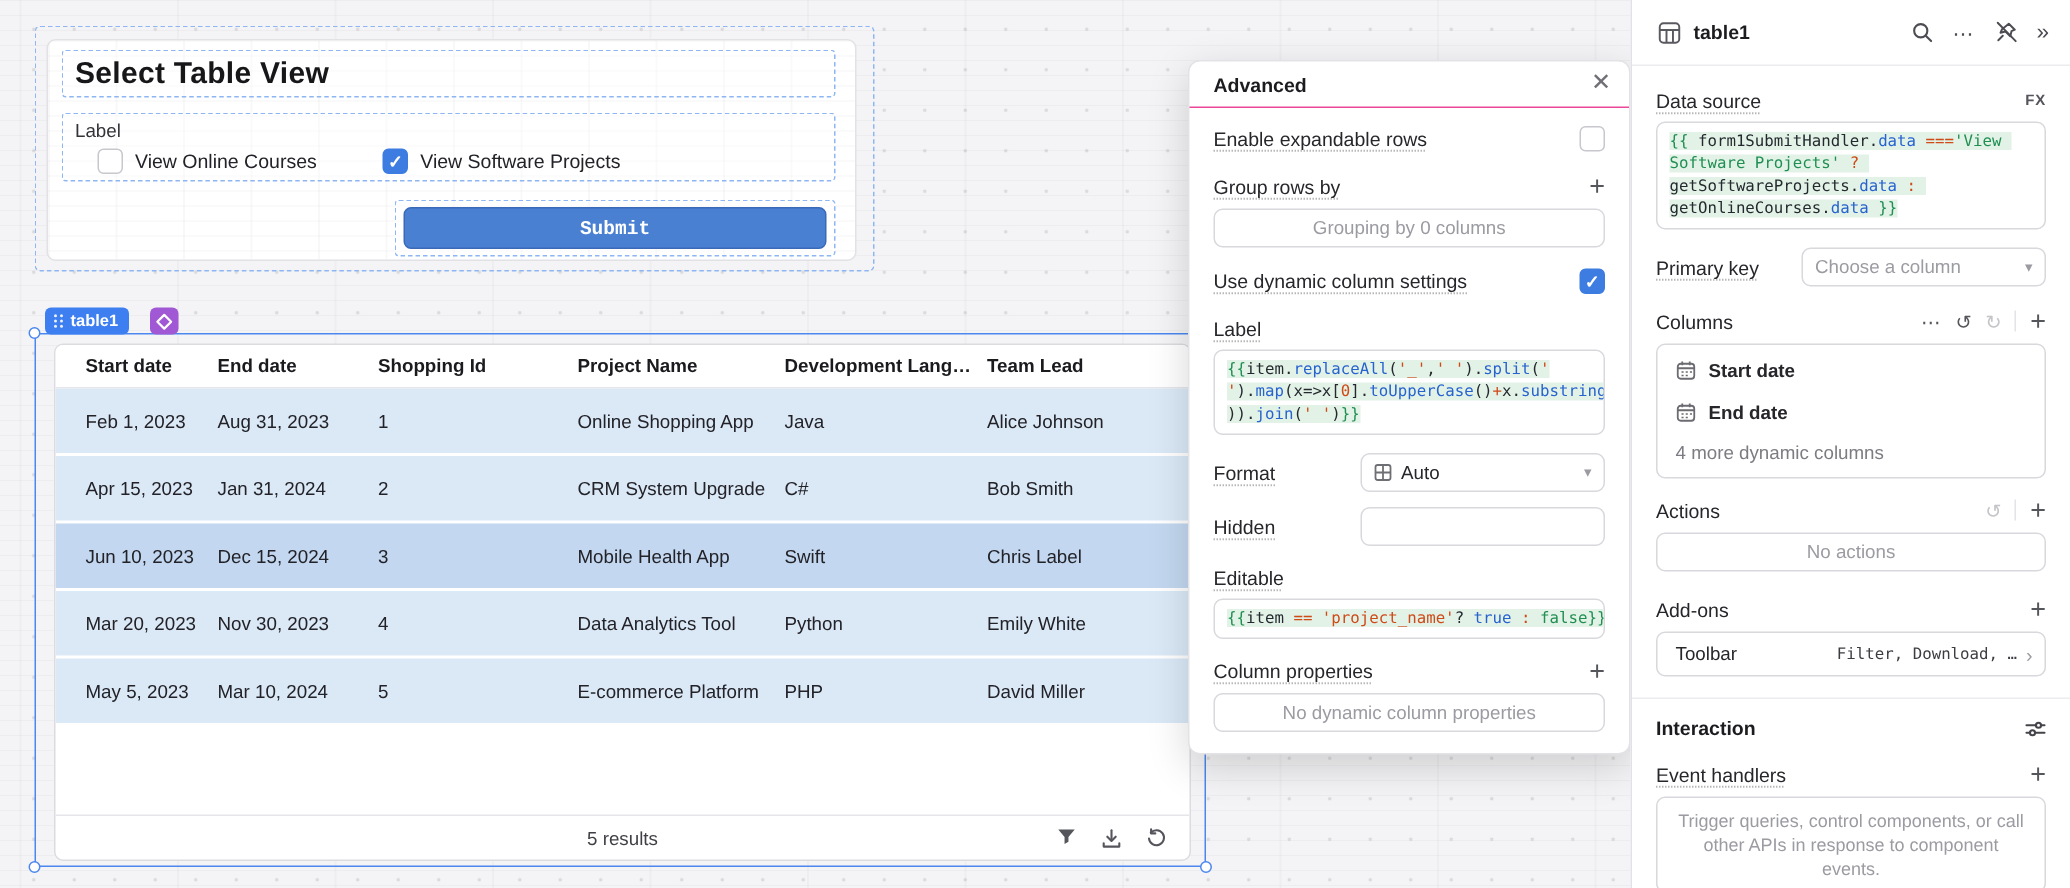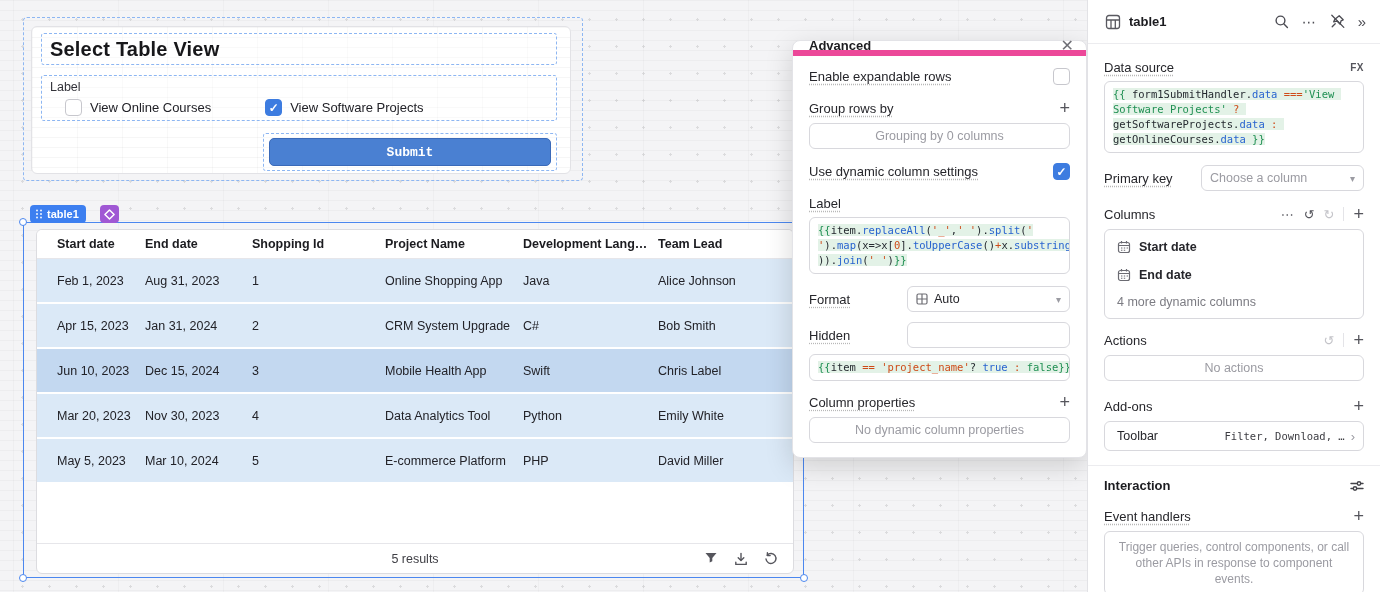--- a/index.html
+++ b/index.html
@@ -25,21 +25,21 @@
     background:#fff; border:1px solid #e2e2e6; border-radius:6px;
     background-image:
       linear-gradient(to bottom, rgba(0,0,0,0.035) 1px, transparent 1px),
       linear-gradient(to right, rgba(0,0,0,0.028) 1px, transparent 1px);
     background-size:100% 10px, 45px 100%; }
   .dash { position:absolute; border:1.5px dashed #8db6f2; border-radius:3px; background:rgba(255,255,255,0.35); }
   .dash-title { left:9px; top:6px; width:516px; height:32px; display:flex; align-items:center; padding-left:8px; }
   .form-title { font-size:20px; font-weight:bold; color:#17171a; letter-spacing:.2px; }
   .dash-check { left:9px; top:48px; width:516px; height:46px; padding:4px 8px; }
   .cb-label-cap { font-size:12.5px; color:#33333a; margin-bottom:5px; }
-  .cb-row { display:flex; align-items:flex-end; gap:18px;padding-left:15px; }
+  .cb-row { display:flex; align-items:flex-end; gap:8px;padding-left:15px; }
   .cb { width:17px; height:17px; border-radius:4px; border:1.5px solid #c7c7cd; background:#fff;
     display:inline-flex; align-items:center; justify-content:center; flex:none; }
   .cb.checked { background:#3d7ce0; border-color:#3d7ce0; }
   .cb.checked::after { content:"✓"; color:#fff; font-size:12px; font-weight:bold; line-height:1; }
   .cb-item { display:flex; align-items:center; gap:8px; font-size:13px; color:#222228; }
   .cb-item + .cb-item { margin-left:36px; }
   .dash-submit { left:231px; top:106px; width:294px; height:38px; display:flex; align-items:center; justify-content:center;font-family:Liberation Mono, monospace; }
   .submit-btn { width:282px; height:28px; background:#4a80d2; border:1.5px solid #3a69b8; border-radius:5px;
     color:#fff; font-size:13px; font-weight:bold; display:flex; align-items:center; justify-content:center; cursor:pointer; }
 
@@ -71,22 +71,22 @@
   .t-spacer { flex:1; }
   .t-footer { flex:none; height:30px; border-top:1px solid #e6e6ea; position:relative;
     display:flex; align-items:center; }
   .t-results { position:absolute; left:0; right:0; text-align:center; font-size:12.5px; color:#3f3f45; }
   .t-foot-icons { position:absolute; right:14px; display:flex; align-items:center; gap:14px; }
   .ticon { width:16px; height:16px; display:flex; align-items:center; justify-content:center; color:#55555c; cursor:pointer; }
 
   
   .adv { position:absolute; left:792px; top:40px; width:295px; background:#fff; border:1px solid #e3e3e7;
     border-radius:8px; box-shadow:0 8px 28px rgba(0,0,0,0.16); z-index:20; padding-bottom:14px; }
-  .adv-head { height:15px; display:flex; align-items:center; justify-content:space-between;
-    padding:0 12px 0 16px; border-bottom:6px solid #ec4899; }
+  .adv-head { height:31px; display:flex; align-items:center; justify-content:space-between;
+    padding:0 12px 0 16px; border-bottom:1px solid #ec4899; }
   .adv-title { font-size:13px; font-weight:bold; color:#1c1c20; }
   .x-btn { font-size:16px; color:#6f6f76; cursor:pointer; line-height:1; }
   .adv-body { padding:0 16px; }
   .prow { display:flex; align-items:center; justify-content:space-between; }
   .plabel { font-size:13px; color:#26262b; text-decoration:underline dotted rgba(0,0,0,0.28); text-underline-offset:3px; }
   .plain-label { font-size:13px; color:#26262b; }
   .plus { font-size:18px; font-weight:300; color:#55555c; cursor:pointer; line-height:1; }
   .inp { height:26px; border:1px solid #d8d8dd; border-radius:6px; background:#fff; display:flex;
     align-items:center; justify-content:center; font-size:12.5px; color:#9b9ba2; }
   .code-box { border:1px solid #d8d8dd; border-radius:6px; background:#fff; padding:5px 8px;
@@ -295,20 +295,23 @@
               <path d="M1 6h10M6 1v10"></path>
           </svg>
           <span class="grow">Auto</span>
           <span class="chev">▾</span>
         </span>
       </div>
       <div class="prow mt10">
         <span class="plabel">Hidden</span>
         <span class="select-sm"></span>
       </div>
+      <div class="prow mt14">
+        <span class="plabel">Editable</span>
+      </div>
       <div class="code-box mt6">
           <div class="code-line"><span class="hl"><span class="tk-g">{{</span><span class="tk-d">item </span><span class="tk-o">== </span><span class="tk-o">'project_name'</span><span class="tk-d">? </span><span class="tk-b">true</span><span class="tk-d"> </span><span class="tk-o">:</span><span class="tk-d"> </span><span class="tk-g">false}}</span></span></div>
         </div>
       <div class="prow mt12">
         <span class="plabel">Column properties</span>
         <span class="plus">+</span>
       </div>
       <div class="inp mt6">No dynamic column properties</div>
     </div>
   </div>

